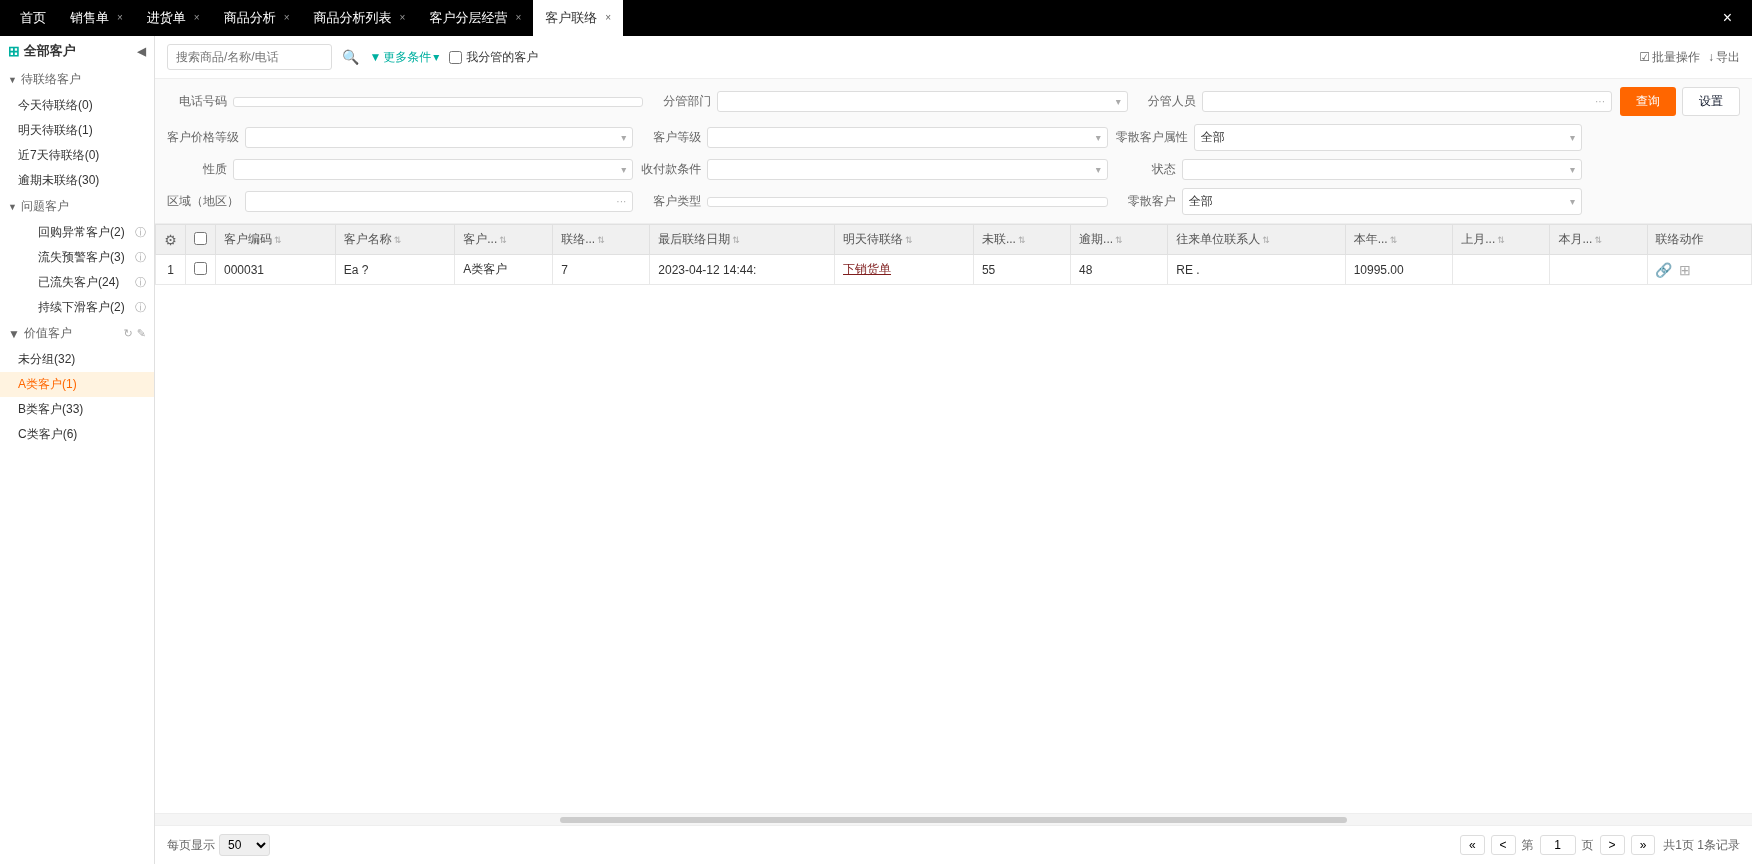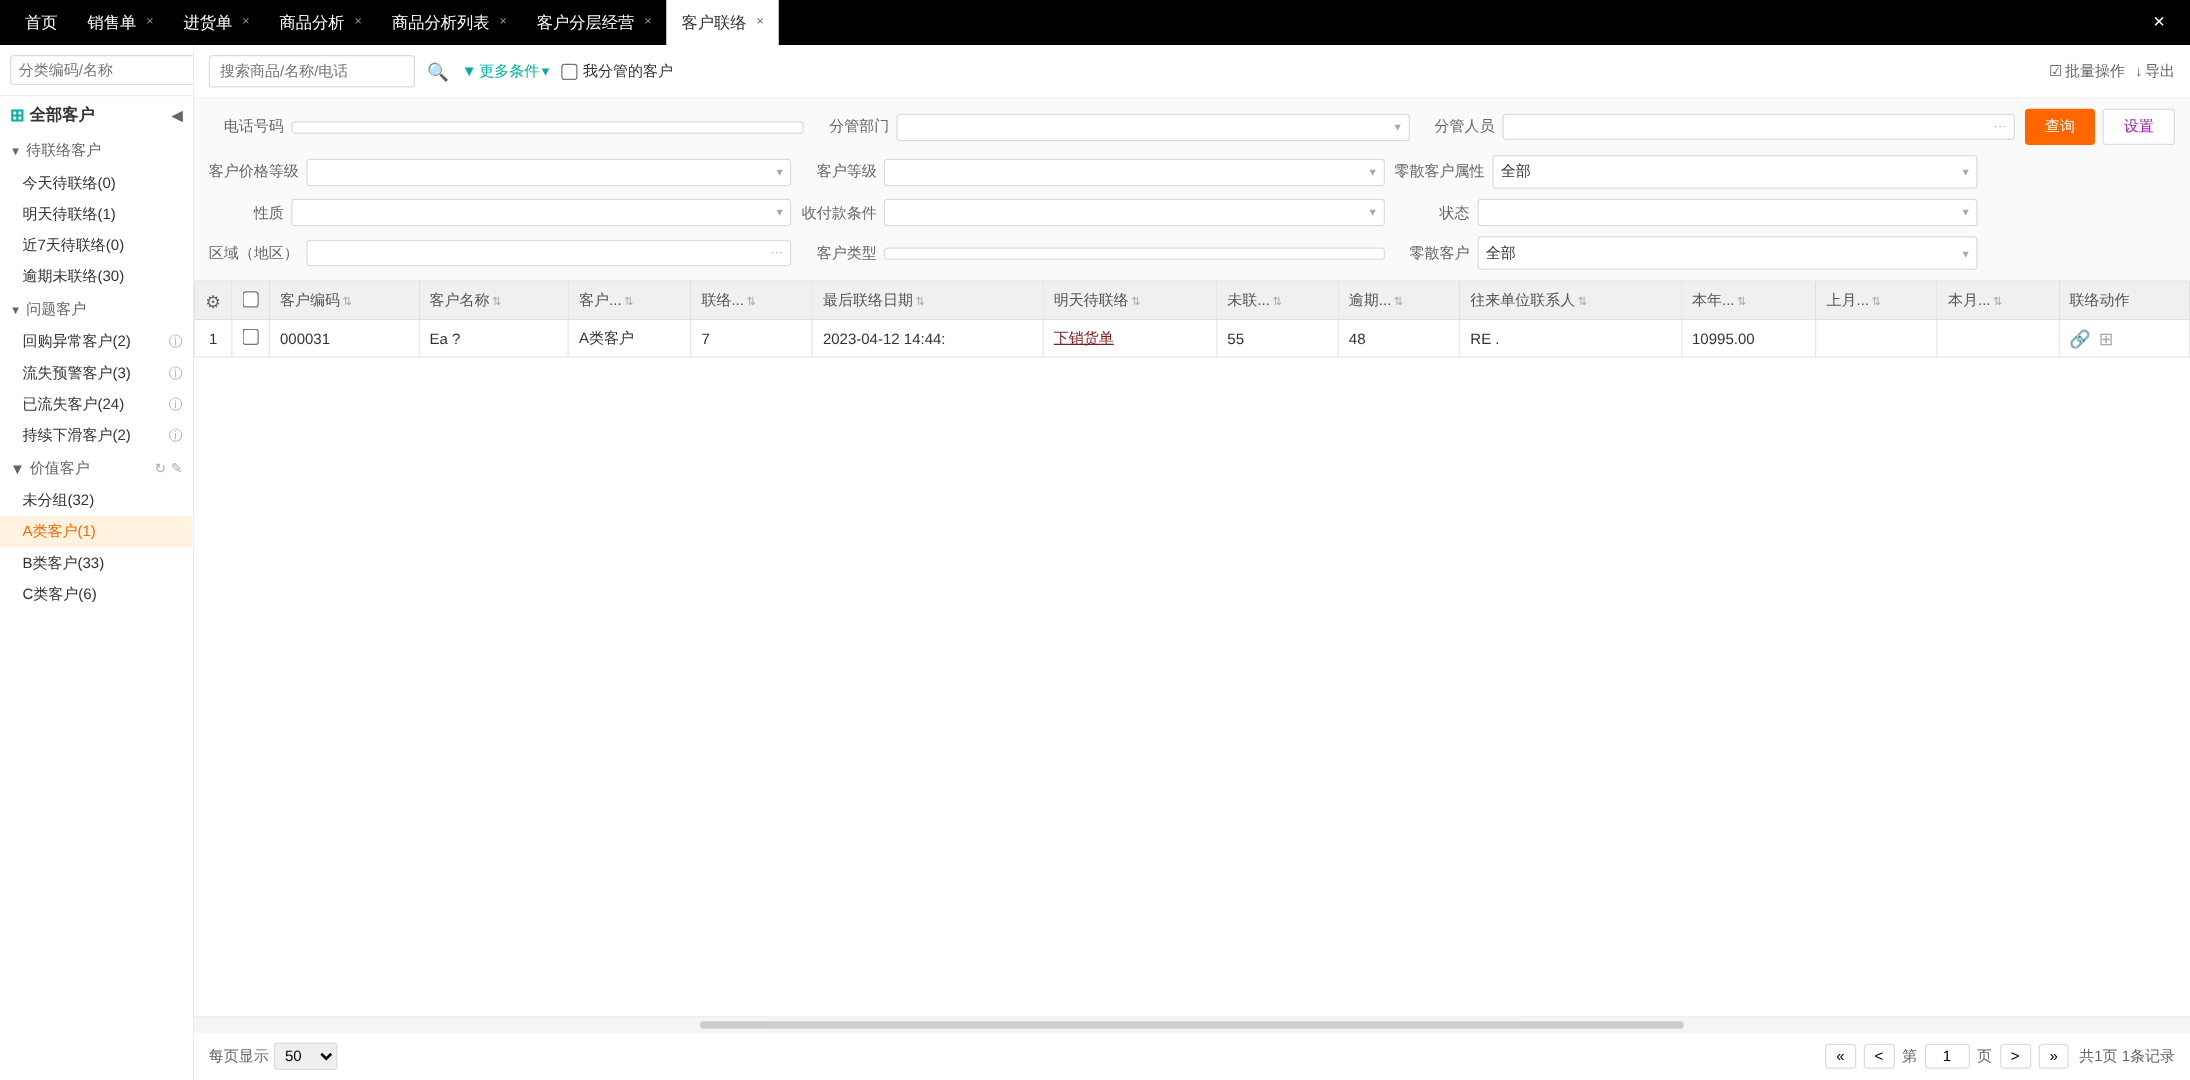--- a/index.html
+++ b/index.html
@@ -20,21 +20,21 @@
     
     .sidebar { width: 155px; background: #fff; border-right: 1px solid #e0e0e0; display: flex; flex-direction: column; overflow-y: auto; flex-shrink: 0; }
     .sidebar-search { padding: 8px; border-bottom: 1px solid #eee; display: flex; align-items: center; gap: 4px; }
     .sidebar-search input { flex: 1; border: 1px solid #ddd; border-radius: 3px; padding: 4px 6px; font-size: 12px; outline: none; }
     .sidebar-all { display: flex; align-items: center; gap: 4px; font-weight: bold; font-size: 13px; padding: 6px 8px; cursor: pointer; }
     .sidebar-all .collapse-btn { color: #666; font-size: 11px; margin-left: auto; }
     .sidebar-group-header { display: flex; align-items: center; gap: 4px; padding: 5px 8px; color: #666; font-size: 12px; cursor: pointer; }
     .sidebar-group-header .arrow { font-size: 9px; }
     .sidebar-item { padding: 4px 8px 4px 18px; cursor: pointer; color: #333; font-size: 12px; display: flex; align-items: center; gap: 2px; }
     .sidebar-item.active { background: #fff3e0; color: #ff6600; }
-    .sidebar-problem-item { padding: 4px 8px 4px 18px; cursor: pointer; color: #333; font-size: 12px; display: flex; align-items: center; gap: 2px; }
+    .sidebar-problem-item { padding: 4px 8px 4px 18px; cursor: pointer; color: #333; font-size: 12px; display: flex; align-items: center; gap: 2px; margin-left: 20px; }
     .sidebar-problem-item .info-icon { color: #aaa; font-size: 11px; margin-left: auto; }
     .sidebar-value-header { display: flex; align-items: center; gap: 4px; padding: 5px 8px; color: #666; font-size: 12px; cursor: pointer; }
     .sidebar-value-header .action-icons { margin-left: auto; display: flex; gap: 4px; color: #aaa; font-size: 11px; }
 
     
     .content { flex: 1; display: flex; flex-direction: column; overflow: hidden; background: #fff; }
 
     
     .search-bar { padding: 8px 12px; border-bottom: 1px solid #eee; display: flex; align-items: center; gap: 10px; background: #fff; }
     .search-bar input { border: 1px solid #ddd; border-radius: 3px; padding: 5px 8px; font-size: 12px; width: 200px; outline: none; }
@@ -121,24 +121,20 @@
     <span>客户联络</span>
     <span class="close-btn">×</span>
   </div>
   <div class="spacer"></div>
   <div class="window-close">×</div>
 </div>
 
 <div class="main-layout">
 
   <div class="sidebar">
-    <div class="sidebar-search">
-      <input type="text" placeholder="分类编码/名称" style="">
-
-    </div>
 
     <div class="sidebar-all">
       <span style="color:#00b0a0; font-size:14px;">⊞</span>
       <span>全部客户</span>
       <span class="collapse-btn">◀</span>
     </div>
 
     <div class="sidebar-group-header">
       <span class="arrow">▼</span>
       <span>待联络客户</span>
@@ -244,21 +240,21 @@
         </div>
         <div class="filter-item">
           <label>分管人员</label>
           <div class="filter-input">
             <span></span>
             <span class="more-btn">···</span>
           </div>
         </div>
         <div style="display:flex;gap:6px;flex-shrink:0;">
           <button style="background:#ff6600;color:#fff;border:none;border-radius:3px;padding:5px 16px;cursor:pointer;font-size:12px;">查询</button>
-          <button style="background:#fff;color:#a21caf;border:1px solid #ddd;border-radius:3px;padding:5px 16px;cursor:pointer;font-size:12px;">设置</button>
+          <button style="background:#fff;color:#0f172a;border:1px solid #ddd;border-radius:3px;padding:5px 16px;cursor:pointer;font-size:12px;">设置</button>
         </div>
       </div>
 
       <div class="filter-row">
         <div class="filter-item">
           <label>客户价格等级</label>
           <div class="filter-input">
             <span></span>
             <span class="dropdown-arrow">▾</span>
           </div>

